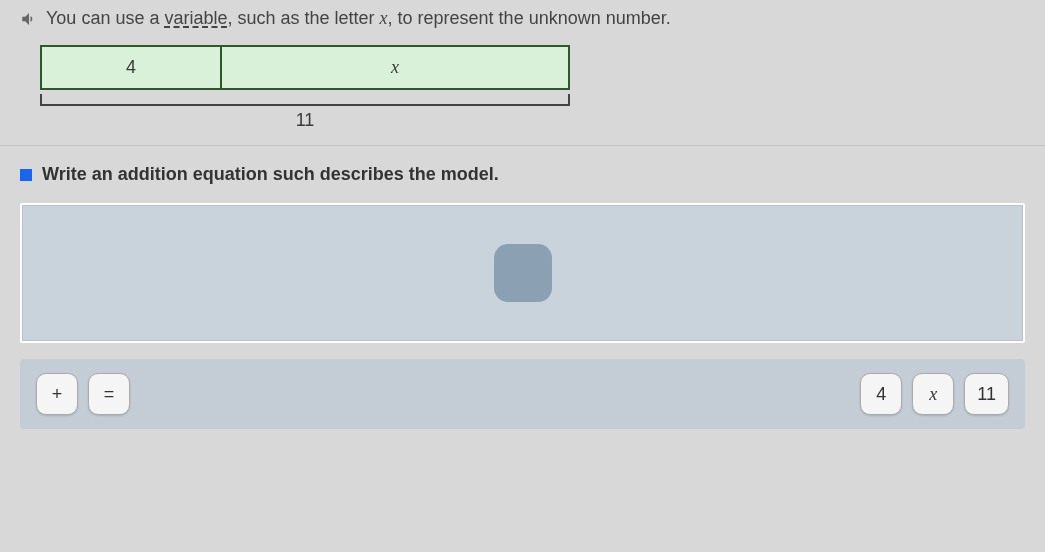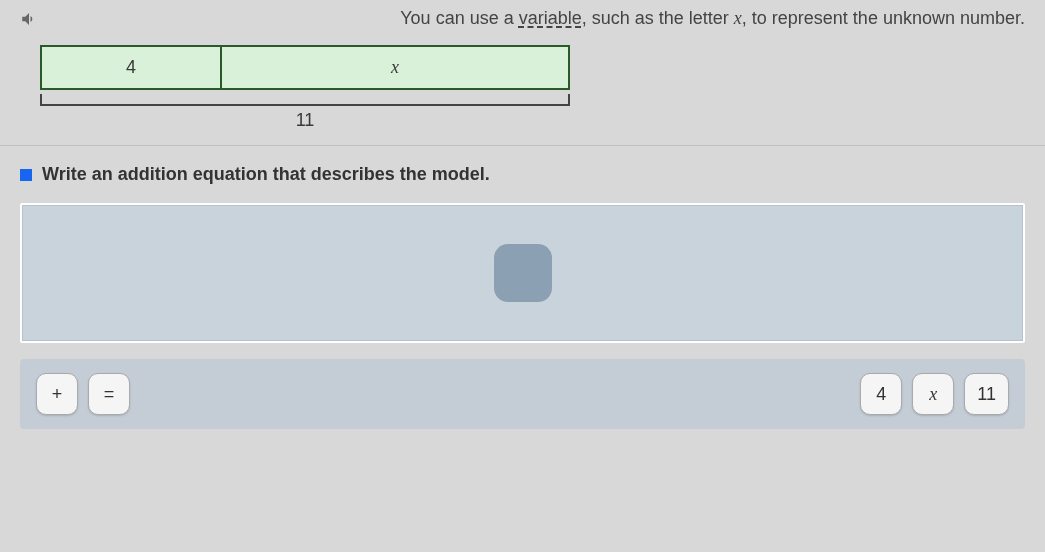--- a/index.html
+++ b/index.html
@@ -13,21 +13,20 @@
     }
     .section-top {
       padding: 8px 20px 14px 20px;
       border-bottom: 1px solid #c0c0c0;
     }
     .intro-row {
       display: flex;
       align-items: center;
       gap: 8px;
       margin-bottom: 16px;
-      justify-content: space-between;
     }
     .speaker-icon {
       width: 18px;
       height: 18px;
       display: flex;
       align-items: center;
       justify-content: center;
     }
     .intro-text { font-size: 18px; color: #444; }
     .vocab-link {
@@ -161,21 +160,21 @@
     <div class="bracket-wrap">
       <div class="bracket-line"></div>
       <div class="bracket-label">11</div>
     </div>
   </div>
 </div>
 
 <div class="section-mid">
   <div class="prompt-row">
     <div class="square-bullet"></div>
-    <div class="prompt-text">Write an addition equation that describes the model.</div>
+    <div class="prompt-text">Write an addition equation such describes the model.</div>
   </div>
   <div class="answer-box">
     <div class="drop-slot"></div>
   </div>
 </div>
 
 <div class="section-bottom">
   <div class="tile-bar">
     <div class="tile-group">
       <div class="tile">+</div>

